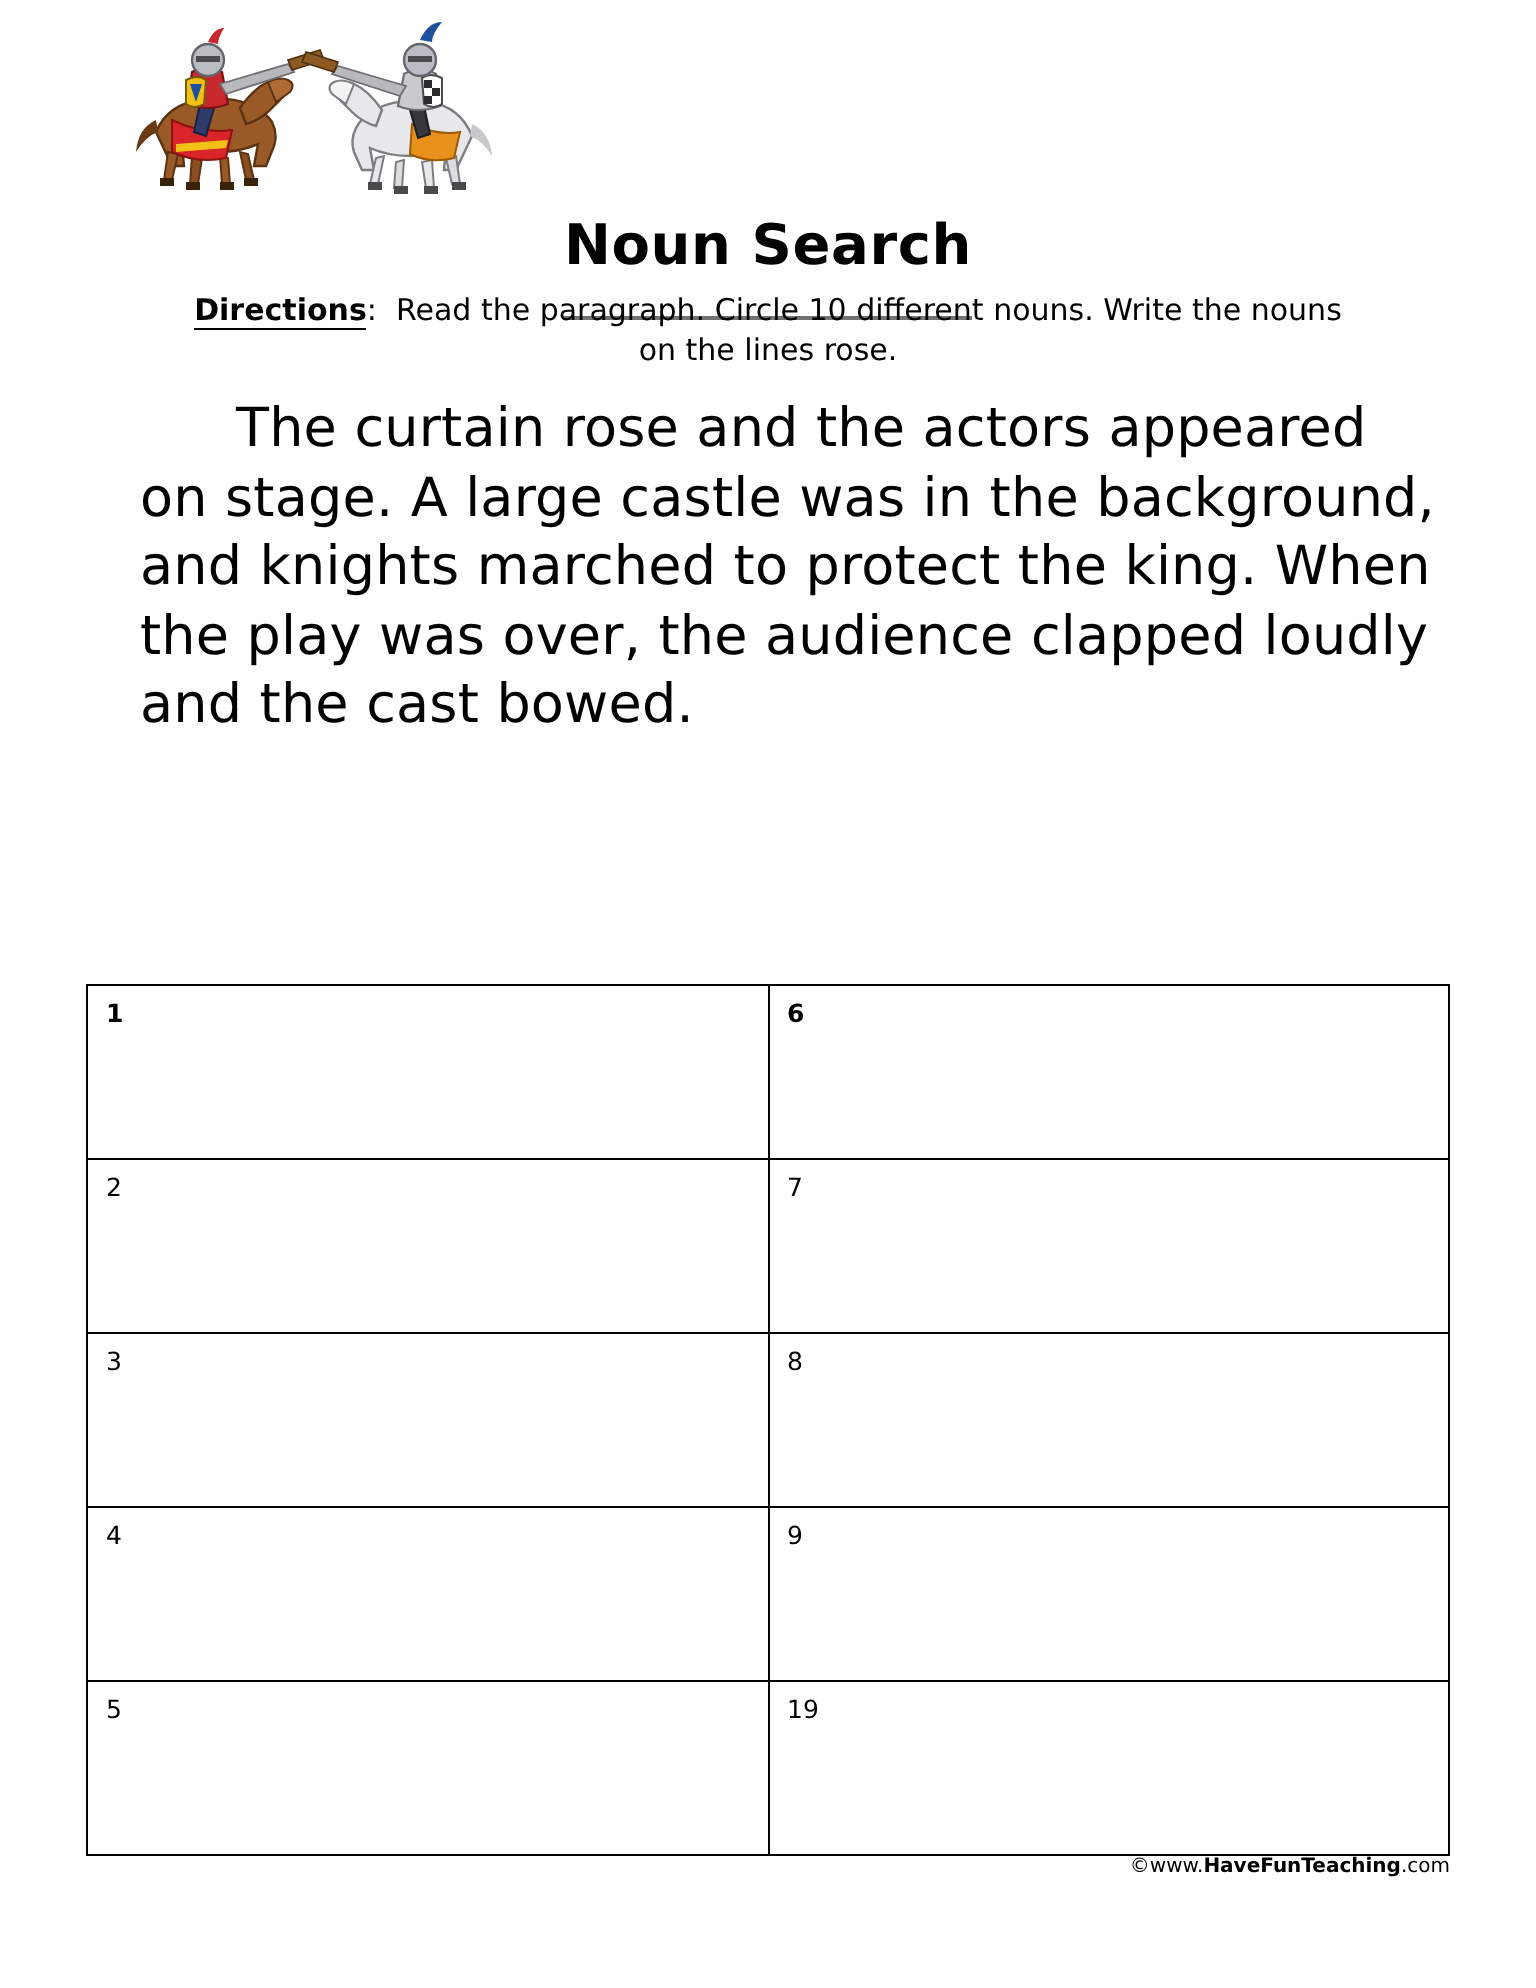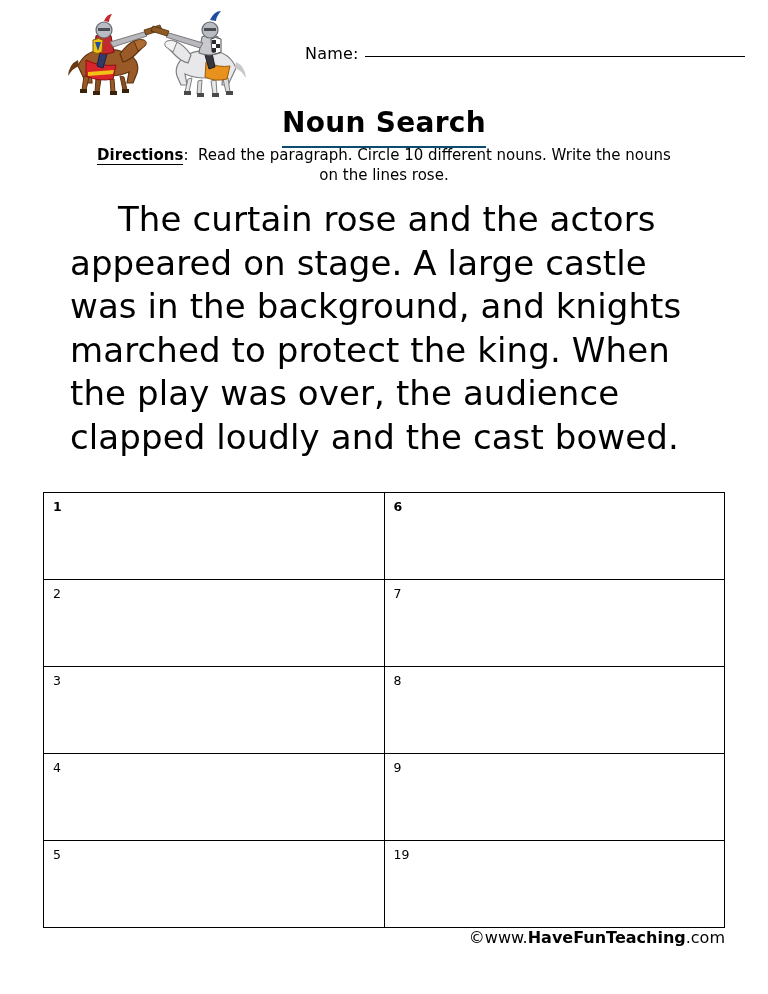--- a/index.html
+++ b/index.html
@@ -56,22 +56,22 @@
     position: absolute;
     top: 106px;
     left: 0;
     width: 768px;
     text-align: center;
     font-size: 28px;
     font-weight: bold;
     letter-spacing: 0.3px;
   }
   .title span {
-    border-bottom: 2px solid #0c4a6e;
-    padding-bottom: 7px;
+    border-bottom: 2px solid #737373;
+    padding-bottom: 19px;
   }
 
   
   .directions {
     position: absolute;
     top: 145px;
     left: 42px;
     width: 684px;
     text-align: center;
     font-size: 15px;
@@ -81,21 +81,21 @@
     font-weight: bold;
     border-bottom: 1.5px solid #000;
   }
 
   
   .paragraph {
     position: absolute;
     top: 198px;
     left: 70px;
     width: 648px;
-    font-size: 34px;
+    font-size: 27px;
     line-height: 1.28;
     text-indent: 48px;
     letter-spacing: 0.1px;
   }
 
   
   .answer-table {
     position: absolute;
     left: 43px;
     top: 492px;
@@ -117,21 +117,21 @@
   .answer-table col.left-col { width: 50%; }
   .answer-table col.right-col { width: 50%; }
 
   
   .footer {
     position: absolute;
     top: 928px;
     left: 0;
     width: 725px;
     text-align: right;
-    font-size: 16px;
+    font-size: 10px;
     font-family: "DejaVu Sans", sans-serif;
   }
   .footer b { font-weight: bold; }
 </style>
 </head>
 <body>
 
 <div class="header">
 
   <div class="knights-art">
@@ -205,23 +205,20 @@
         <path d="M109 23 l-16 -5 -2 5 16 5z" fill="#8c5a22" stroke="#4d2f0c" stroke-width="0.8"></path>
 
         <circle cx="150" cy="22" r="8" fill="#b9bcc2" stroke="#63666c" stroke-width="1.2"></circle>
         <rect x="144" y="20" width="12" height="3" fill="#4a4d52"></rect>
 
         <path d="M150 12 q4 -9 11 -9 q-5 6 -5 10z" fill="#1f4fa0"></path>
       </g>
     </svg>
   </div>
 
-  <div class="name-line">
-    <span class="name-label">Name:</span><span class="name-rule"></span>
-  </div>
 </div>
 
 <div class="title">
   <span>Noun Search</span>
 </div>
 
 <div class="directions">
   <span class="dir-word">Directions</span><span>:</span>&nbsp;
   <span>Read the paragraph. Circle 10 different nouns.  Write the nouns</span><br>
   <span>on the lines rose.</span>

